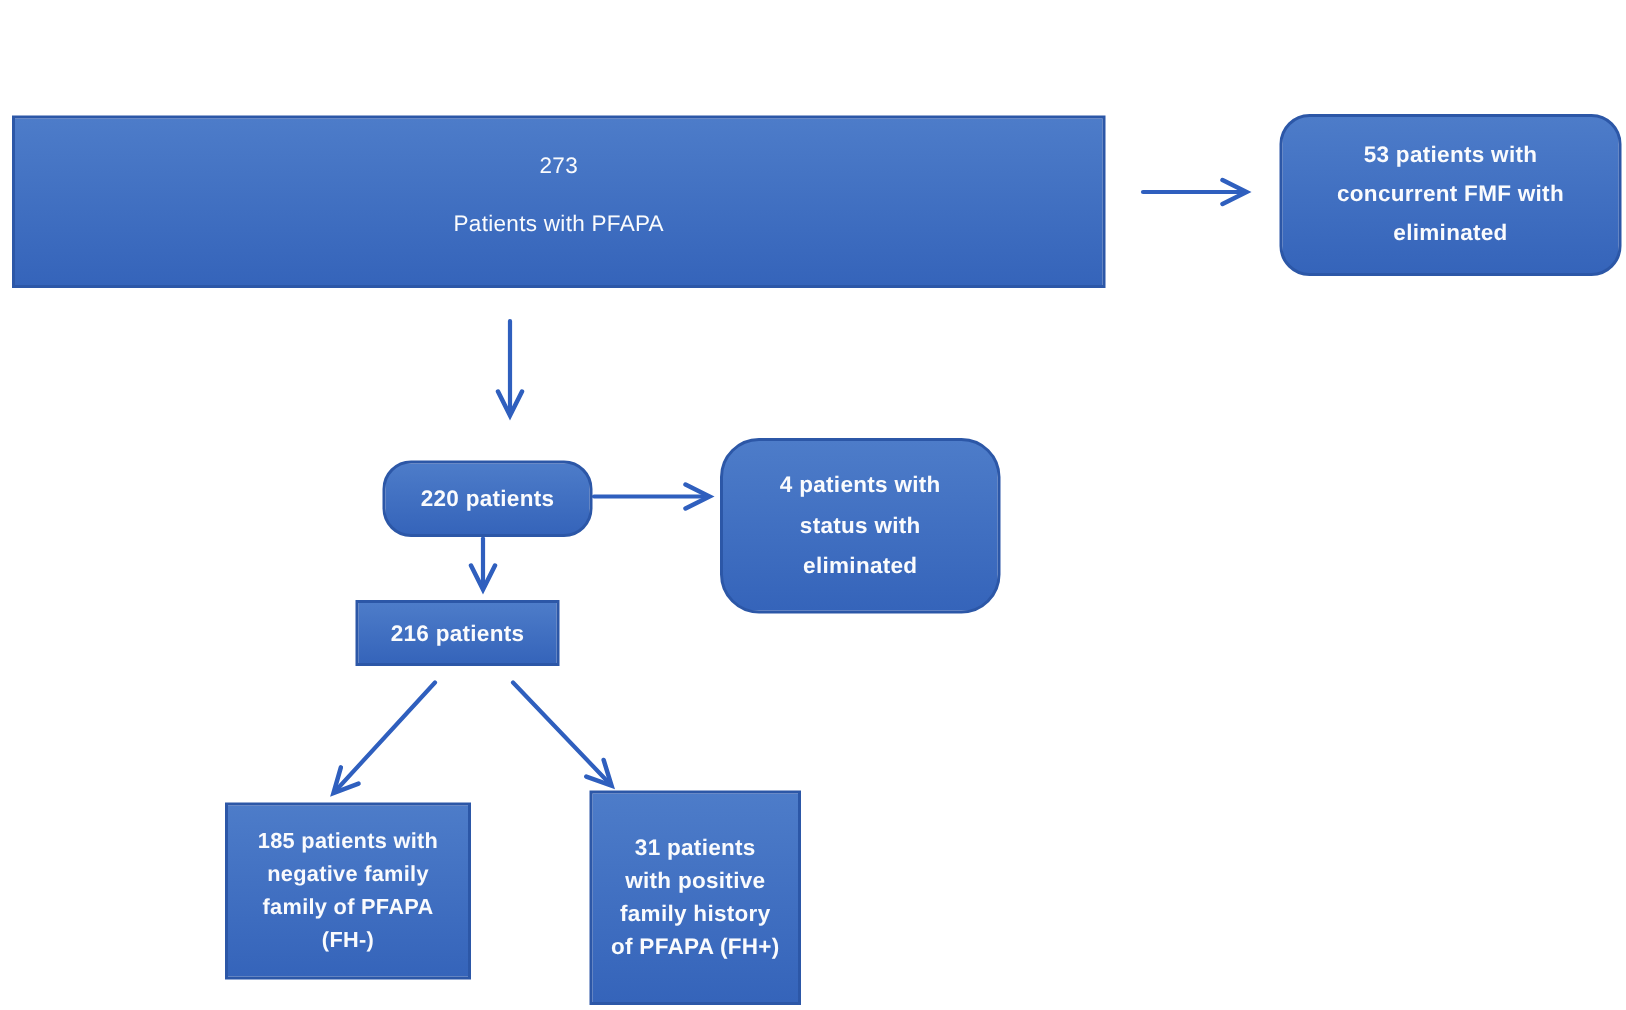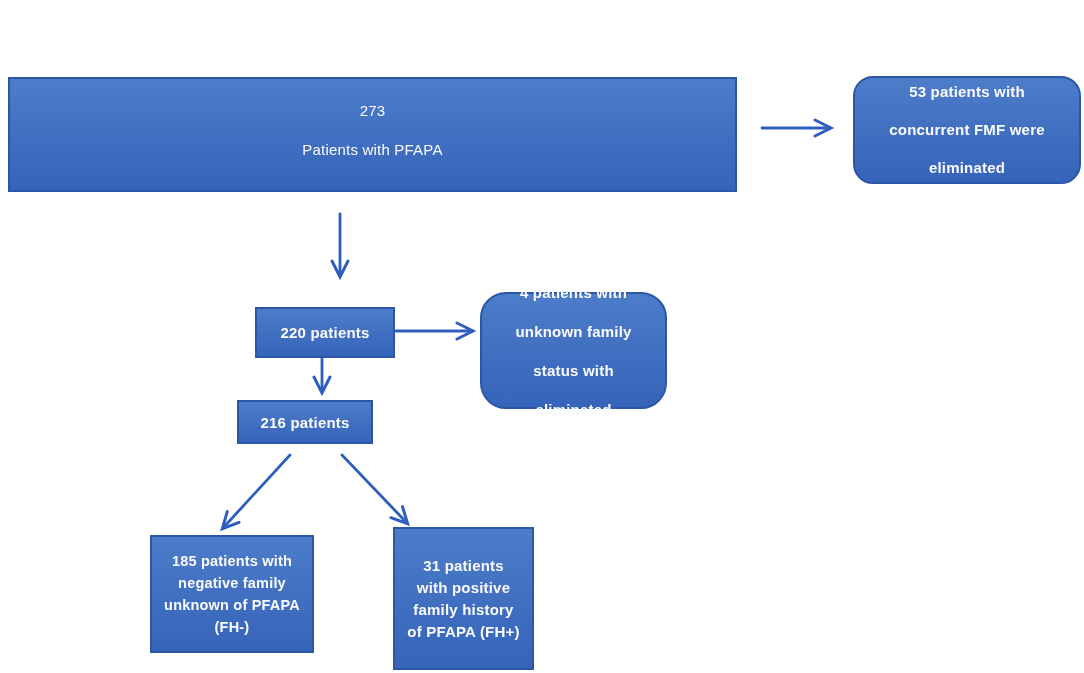--- a/index.html
+++ b/index.html
@@ -30,26 +30,26 @@
     color:var(--text);
     display:flex;
     flex-direction:column;
     justify-content:center;
     align-items:center;
     text-align:center;
     font-size:15px;
     font-weight:600;
     letter-spacing:.2px;
   }
-  .rounded{border-radius:22px;gap:12px;}
+  .rounded{border-radius:22px;}
   #node-total{left:8px;top:77px;width:729px;height:115px;font-weight:400;}
   #node-total .line{line-height:18px;transform:translateY(-4px);}
   #node-total .line:first-child{margin-bottom:21px;}
   #node-fmf{left:853px;top:76px;width:228px;height:108px;border-radius:20px;line-height:26px;}
-  #node-220{left:255px;top:307px;width:140px;height:51px;}
+  #node-220{left:255px;top:307px;width:140px;height:51px;border-radius:19px;}
   #node-unknown{left:480px;top:292px;width:187px;height:117px;border-radius:26px;line-height:27px;}
   #node-216{left:237px;top:400px;width:136px;height:44px;}
   #node-185{left:150px;top:535px;width:164px;height:118px;font-size:14.5px;line-height:22px;}
   #node-31{left:393px;top:527px;width:141px;height:143px;line-height:22px;}
   svg.arrows{
     position:absolute;
     left:0;top:0;
     width:1084px;height:673px;
     pointer-events:none;
   }
@@ -86,43 +86,42 @@
     <line class="arrow" x1="342" y1="455" x2="407" y2="523" marker-end="url(#ah)"></line>
   </svg>
 
   <div class="node" id="node-total">
     <div class="line">273</div>
     <div class="line">Patients with PFAPA</div>
   </div>
 
   <div class="node rounded" id="node-fmf">
     <div>53 patients with</div>
-    <div>concurrent FMF were</div>
+    <div>concurrent FMF with</div>
     <div>eliminated</div>
   </div>
 
   <div class="node" id="node-220">
     <div>220 patients</div>
   </div>
 
   <div class="node rounded" id="node-unknown">
     <div>4 patients with</div>
-    <div>unknown family</div>
     <div>status with</div>
     <div>eliminated</div>
   </div>
 
   <div class="node" id="node-216">
     <div>216 patients</div>
   </div>
 
   <div class="node" id="node-185">
     <div>185 patients with</div>
     <div>negative family</div>
-    <div>unknown of PFAPA</div>
+    <div>family of PFAPA</div>
     <div>(FH-)</div>
   </div>
 
   <div class="node" id="node-31">
     <div>31 patients</div>
     <div>with positive</div>
     <div>family history</div>
     <div>of PFAPA (FH+)</div>
   </div>
 

